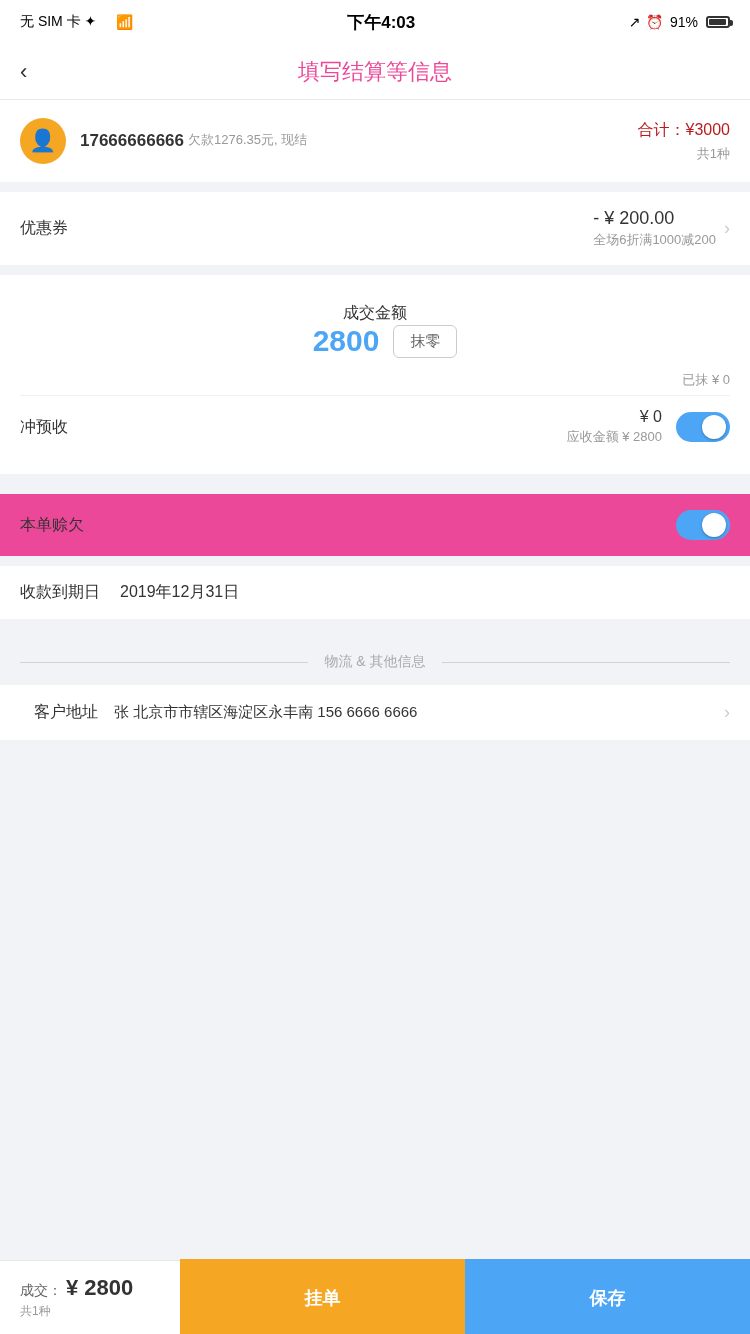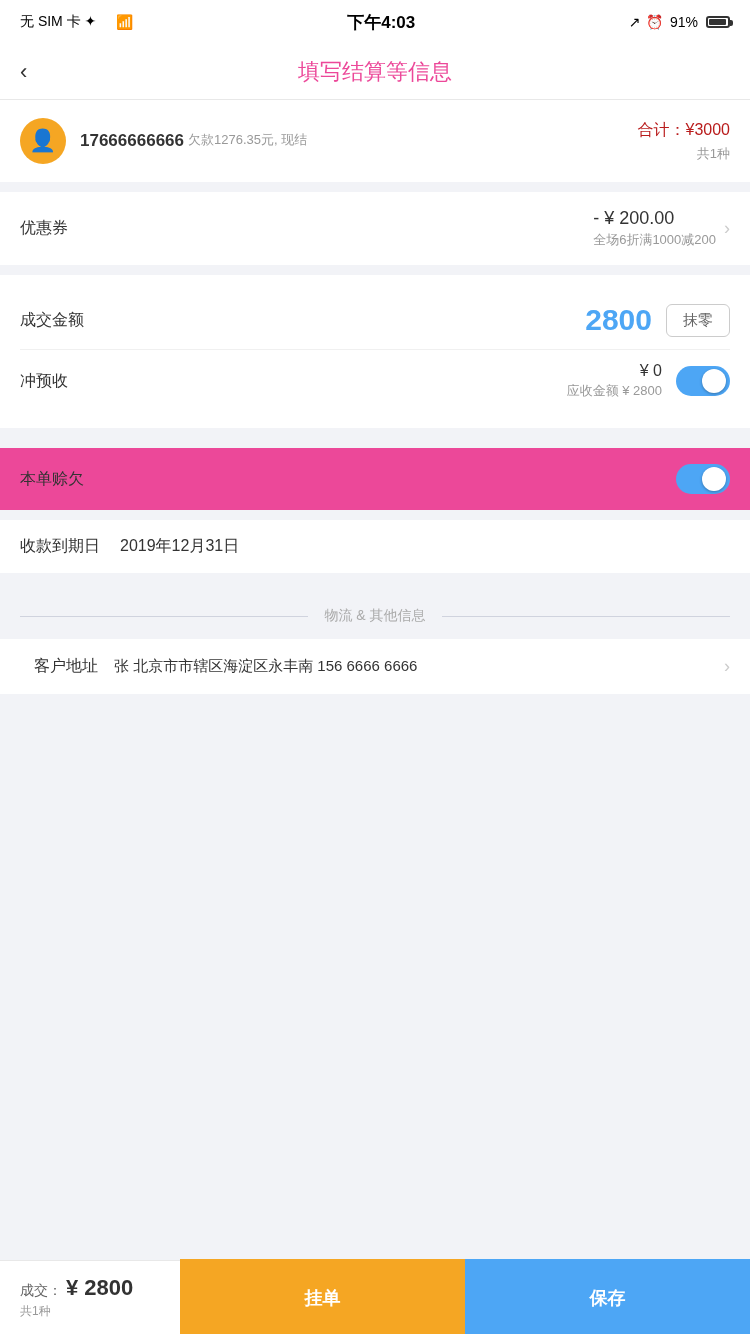--- a/index.html
+++ b/index.html
@@ -131,20 +131,21 @@
     
     .deal-section {
       background: #fff;
       padding: 16px 20px;
     }
     .deal-row {
       display: flex;
       align-items: center;
       justify-content: space-between;
       padding: 12px 0;
+      flex-direction: column;
     }
     .deal-label { font-size: 16px; color: #333; }
     .deal-right { display: flex; align-items: center; gap: 14px; }
     .deal-amount { font-size: 30px; font-weight: 600; color: #4da6f5; margin-left: 20px; }
     .round-btn {
       border: 1px solid #ccc;
       border-radius: 6px;
       padding: 6px 16px;
       font-size: 15px;
       color: #666;
@@ -332,20 +333,23 @@
   </div>
 </div>
 
 <div class="deal-section section">
   <div class="deal-row">
     <span class="deal-label">成交金额</span>
     <div class="deal-right">
       <span class="deal-amount">2800</span>
       <button class="round-btn">抹零</button>
     </div>
+  </div>
+  <div style="text-align:right; padding-bottom:6px;">
+    <span class="deal-sub">已抹  ¥ 0</span>
   </div>
 
   <div class="pre-receive-row">
     <span class="deal-label">冲预收</span>
     <div class="pre-receive-right">
       <div class="pre-receive-amount">
         <div class="pre-amount-main">¥ 0</div>
         <div class="pre-amount-sub">应收金额 ¥ 2800</div>
       </div>
       <div class="toggle">

